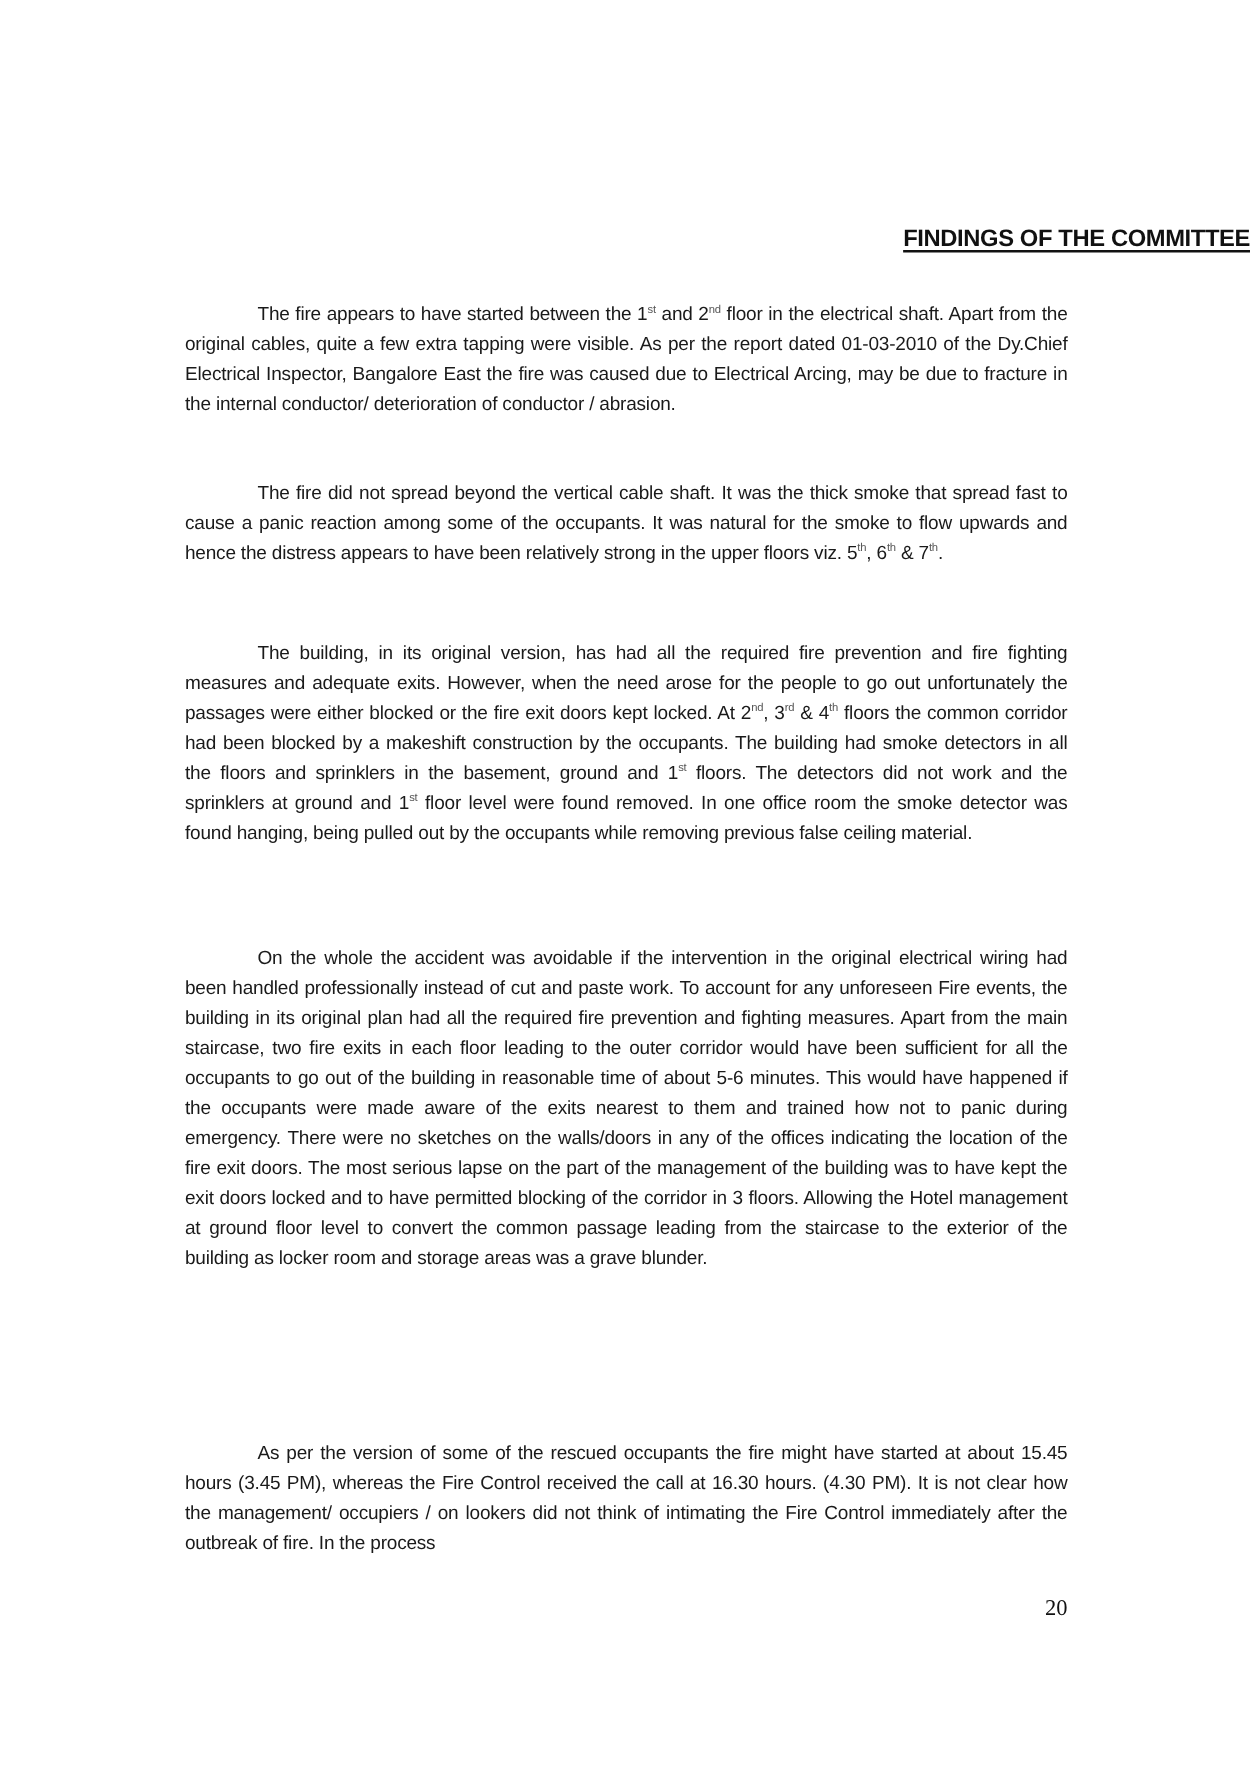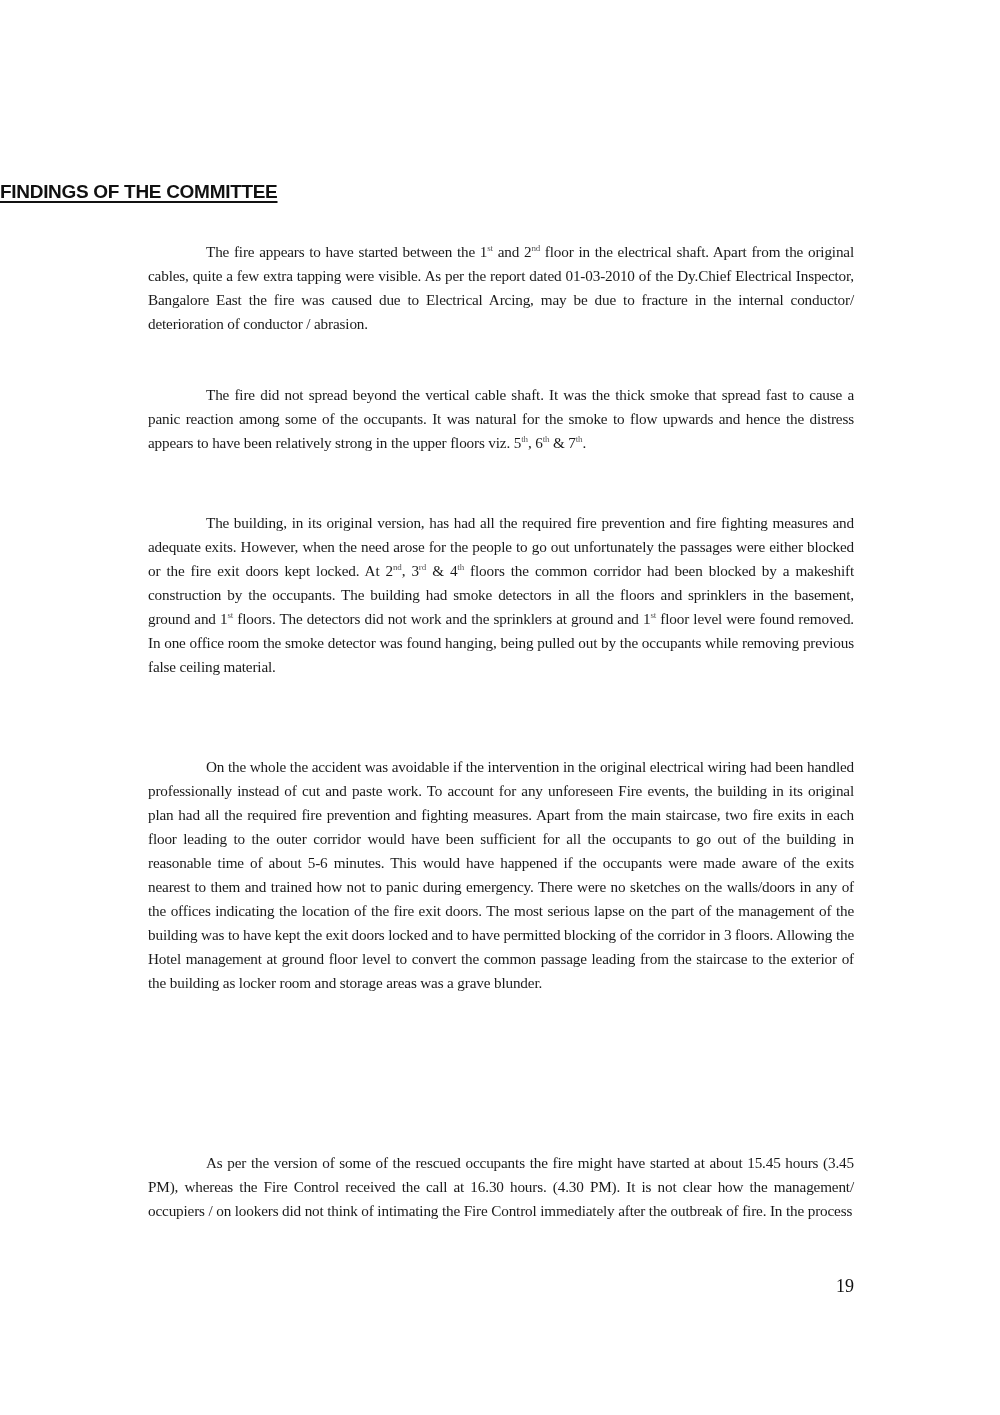--- a/index.html
+++ b/index.html
@@ -1,26 +1,26 @@
 <!DOCTYPE html>
 <html><head>
 <meta charset="utf-8">
 <style>
   html, body { margin: 0; padding: 0; background: #ffffff; }
   body { width: 1000px; height: 1415px; position: relative; overflow: hidden; }
   .page { position: absolute; left: 0; top: 0; width: 1000px; height: 1415px; background: #fff; }
   .title {
-    position: absolute; top: 181px; left: 0; width: 1000px; text-align: left;
+    position: absolute; top: 181px; left: 0; width: 1000px; text-align: right;
     font-family: "Liberation Sans", sans-serif; font-weight: bold; font-size: 19px;
     color: #111; letter-spacing: -0.3px;
   }
   .title span { text-decoration: underline; text-underline-offset: 3px; text-decoration-thickness: 2px; }
   .para {
     position: absolute; left: 148px; width: 706px;
-    font-family: Liberation Serif, serif; font-size: 15.2px; line-height: 24px;
+    font-family: Liberation Sans, sans-serif; font-size: 15.2px; line-height: 24px;
     color: #1a1a1a; text-align: justify; text-indent: 58px; letter-spacing: -0.15px;
     margin: 0;
   }
   sup { font-size: 9px; line-height: 0; vertical-align: 6px; color: #555; }
   .pagenum {
     position: absolute; left: 836px; top: 1276px;
     font-family: "Liberation Serif", serif; font-size: 18px; color: #111;
   }
 </style>
 </head>
@@ -28,14 +28,14 @@
 
 <div class="page">
   <div class="title"><span>FINDINGS OF THE COMMITTEE</span></div>
 
   <p class="para" style="top:240px;"><span>The fire appears to have started between the 1</span><sup>st</sup><span> and 2</span><sup>nd</sup><span> floor in the electrical shaft. Apart from the original cables, quite a few extra tapping were visible. As per the report dated 01-03-2010 of the Dy.Chief Electrical Inspector, Bangalore East the fire was caused due to Electrical Arcing, may be due to fracture in the internal conductor/ deterioration of conductor / abrasion.</span></p>
   <p class="para" style="top:383px;"><span>The fire did not spread beyond the vertical cable shaft. It was the thick smoke that spread fast to cause a panic reaction among some of the occupants. It was natural for the smoke to flow upwards and hence the distress appears to have been relatively strong in the upper floors viz. 5</span><sup>th</sup><span>, 6</span><sup>th</sup><span> &amp; 7</span><sup>th</sup><span>.</span></p>
   <p class="para" style="top:511px;"><span>The building, in its original version, has had all the required fire prevention and fire fighting measures and adequate exits. However, when the need arose for the people to go out unfortunately the passages were either blocked or the fire exit doors kept locked. At 2</span><sup>nd</sup><span>, 3</span><sup>rd</sup><span> &amp; 4</span><sup>th</sup><span> floors the common corridor had been blocked by a makeshift construction by the occupants. The building had smoke detectors in all the floors and sprinklers in the basement, ground and 1</span><sup>st</sup><span> floors. The detectors did not work and the sprinklers at ground and 1</span><sup>st</sup><span> floor level were found removed. In one office room the smoke detector was found hanging, being pulled out by the occupants while removing previous false ceiling material.</span></p>
   <p class="para" style="top:755px;"><span>On the whole the accident was avoidable if the intervention in the original electrical wiring had been handled professionally instead of cut and paste work. To account for any unforeseen Fire events, the building in its original plan had all the required fire prevention and fighting measures. Apart from the main staircase, two fire exits in each floor leading to the outer corridor would have been sufficient for all the occupants to go out of the building in reasonable time of about 5-6 minutes. This would have happened if the occupants were made aware of the exits nearest to them and trained how not to panic during emergency. There were no sketches on the walls/doors in any of the offices indicating the location of the fire exit doors. The most serious lapse on the part of the management of the building was to have kept the exit doors locked and to have permitted blocking of the corridor in 3 floors. Allowing the Hotel management at ground floor level to convert the common passage leading from the staircase to the exterior of the building as locker room and storage areas was a grave blunder.</span></p>
   <p class="para" style="top:1151px;"><span>As per the version of some of the rescued occupants the fire might have started at about 15.45 hours (3.45 PM), whereas the Fire Control received the call at 16.30 hours. (4.30 PM). It is not clear how the management/ occupiers / on lookers did not think of intimating the Fire Control immediately after the outbreak of fire. In the process</span></p>
 
-  <div class="pagenum">19</div>
+  <div class="pagenum">20</div>
 </div>
 
 </body></html>

